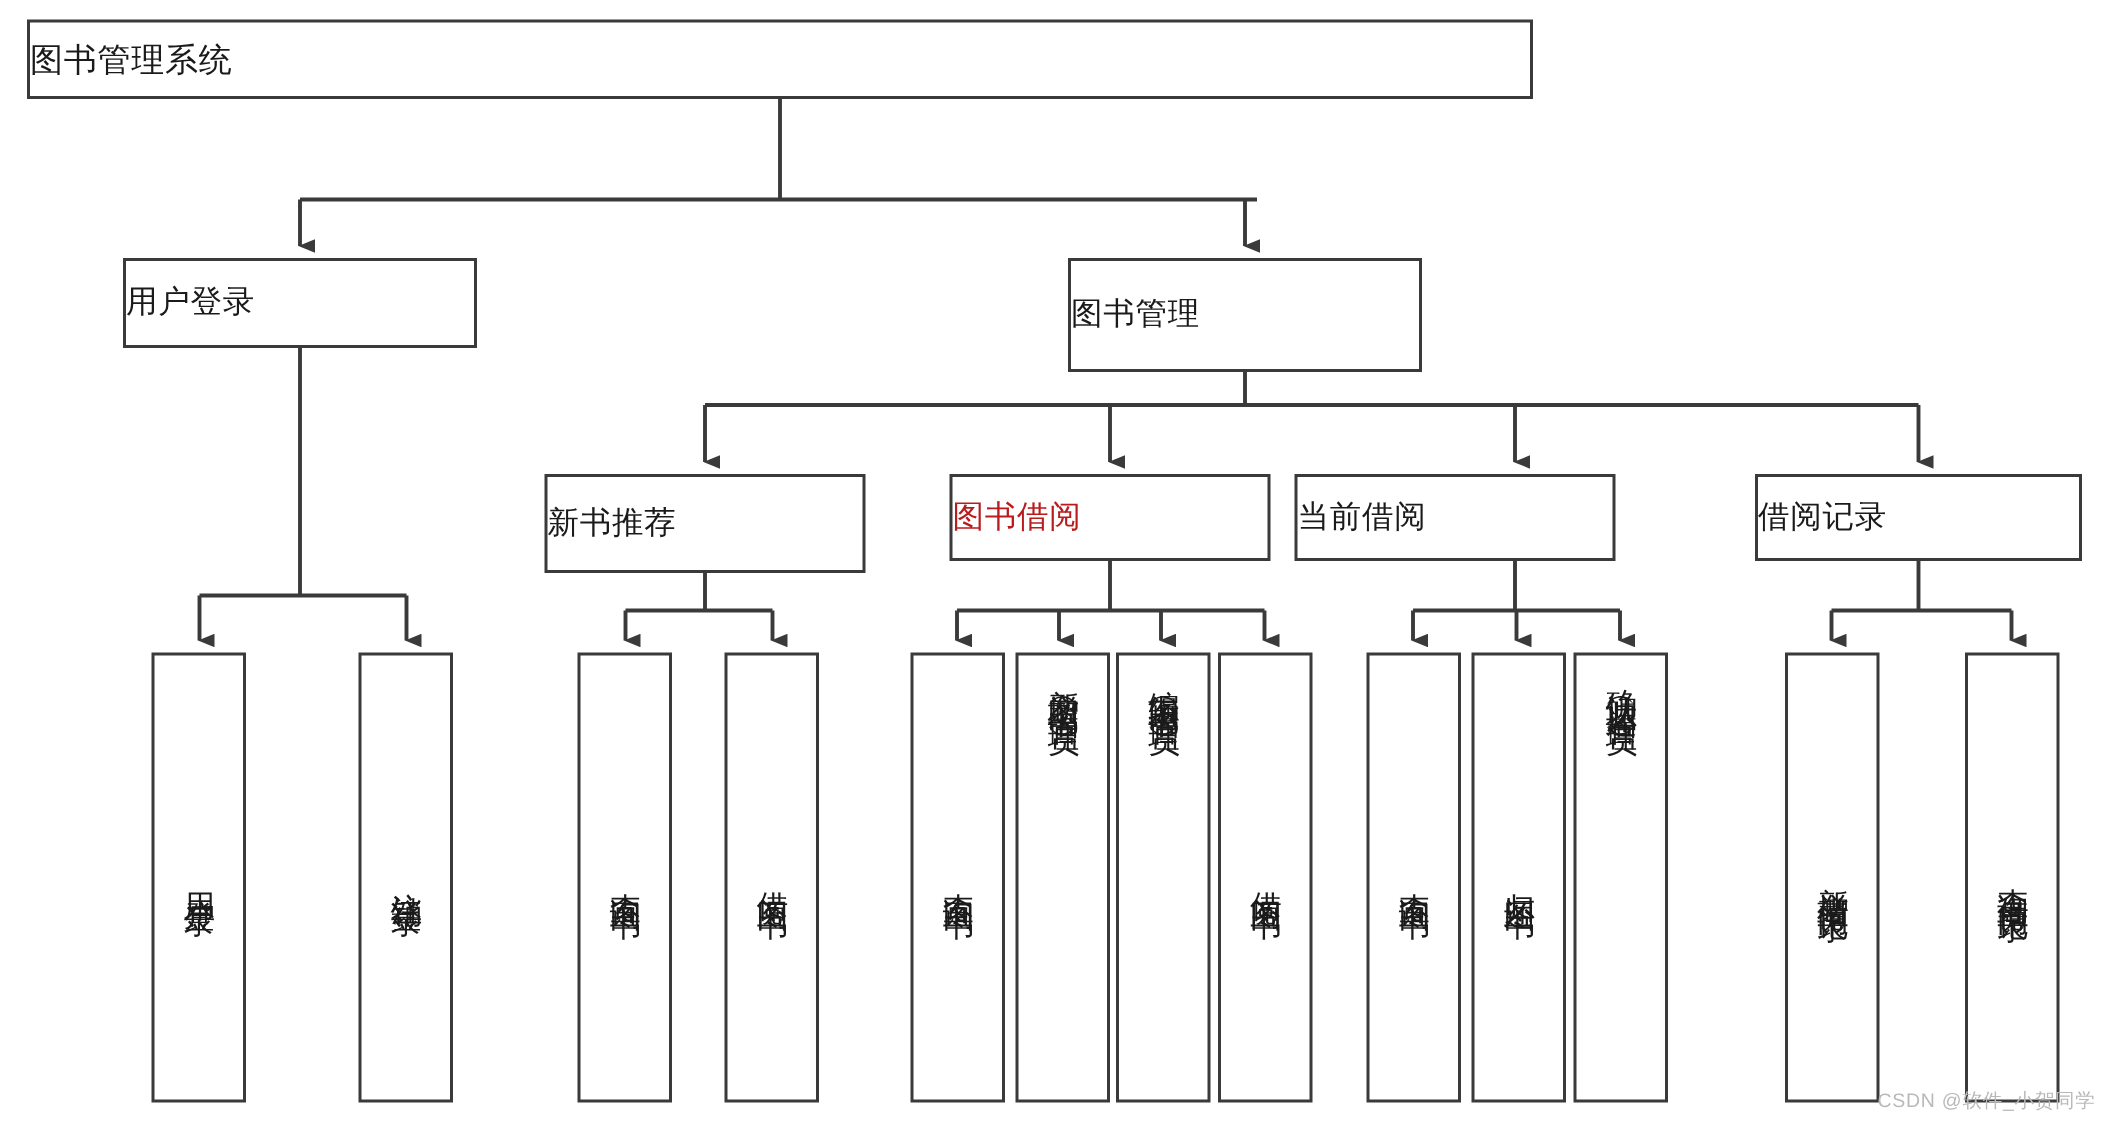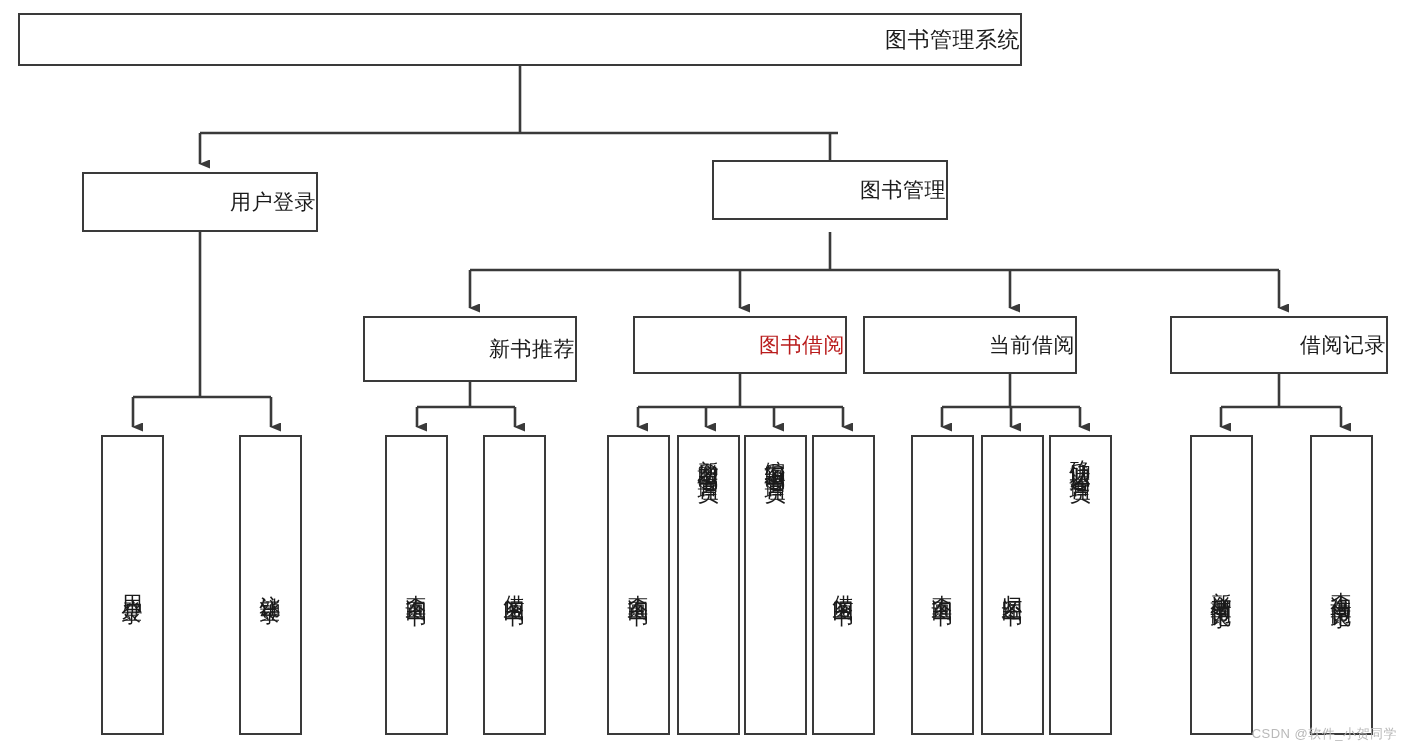--- a/index.html
+++ b/index.html
@@ -24,21 +24,21 @@
     left: 0; top: 0;
     width: 1405px; height: 747px;
     pointer-events: none;
   }
   .node {
     position: absolute;
     border: 2.5px solid #3a3a3a;
     background: #ffffff;
     display: flex;
     align-items: center;
-    justify-content: flex-end;
+    justify-content: flex-start;
     color: #1a1a1a;
     z-index: 3;
   }
   .node-label {
     display: block;
     text-align: center;
     line-height: 1.16;
     letter-spacing: 0.5px;
     white-space: nowrap;
   }
@@ -136,21 +136,21 @@
     </g>
   </svg>
 
   <div class="node horiz root" style="left: 18px; top: 13px; width: 1004px; height: 53px; border-color: rgb(58, 58, 58); background: rgb(255, 255, 255); color: rgb(26, 26, 26);">
     <span class="node-label">图书管理系统</span>
   </div>
 
   <div class="node horiz" style="left: 82px; top: 172px; width: 236px; height: 60px; border-color: rgb(58, 58, 58); background: rgb(255, 255, 255); color: rgb(26, 26, 26);">
     <span class="node-label">用户登录</span>
   </div>
-  <div class="node horiz" style="left: 712px; top: 160px; width: 236px; height: 60px; border-color: rgb(58, 58, 58); background: rgb(255, 255, 255); color: rgb(26, 26, 26);">
+  <div class="node horiz" style="left: 712px; top: 172px; width: 236px; height: 76px; border-color: rgb(58, 58, 58); background: rgb(255, 255, 255); color: rgb(26, 26, 26);">
     <span class="node-label">图书管理</span>
   </div>
 
   <div class="node horiz" style="left: 363px; top: 316px; width: 214px; height: 66px; border-color: rgb(58, 58, 58); background: rgb(255, 255, 255); color: rgb(26, 26, 26);">
     <span class="node-label">新书推荐</span>
   </div>
   <div class="node horiz" style="left: 633px; top: 316px; width: 214px; height: 58px; border-color: rgb(58, 58, 58); background: rgb(255, 255, 255); color: #b91c1c;">
     <span class="node-label">图书借阅</span>
   </div>
   <div class="node horiz" style="left: 863px; top: 316px; width: 214px; height: 58px; border-color: rgb(58, 58, 58); background: rgb(255, 255, 255); color: rgb(26, 26, 26);">

